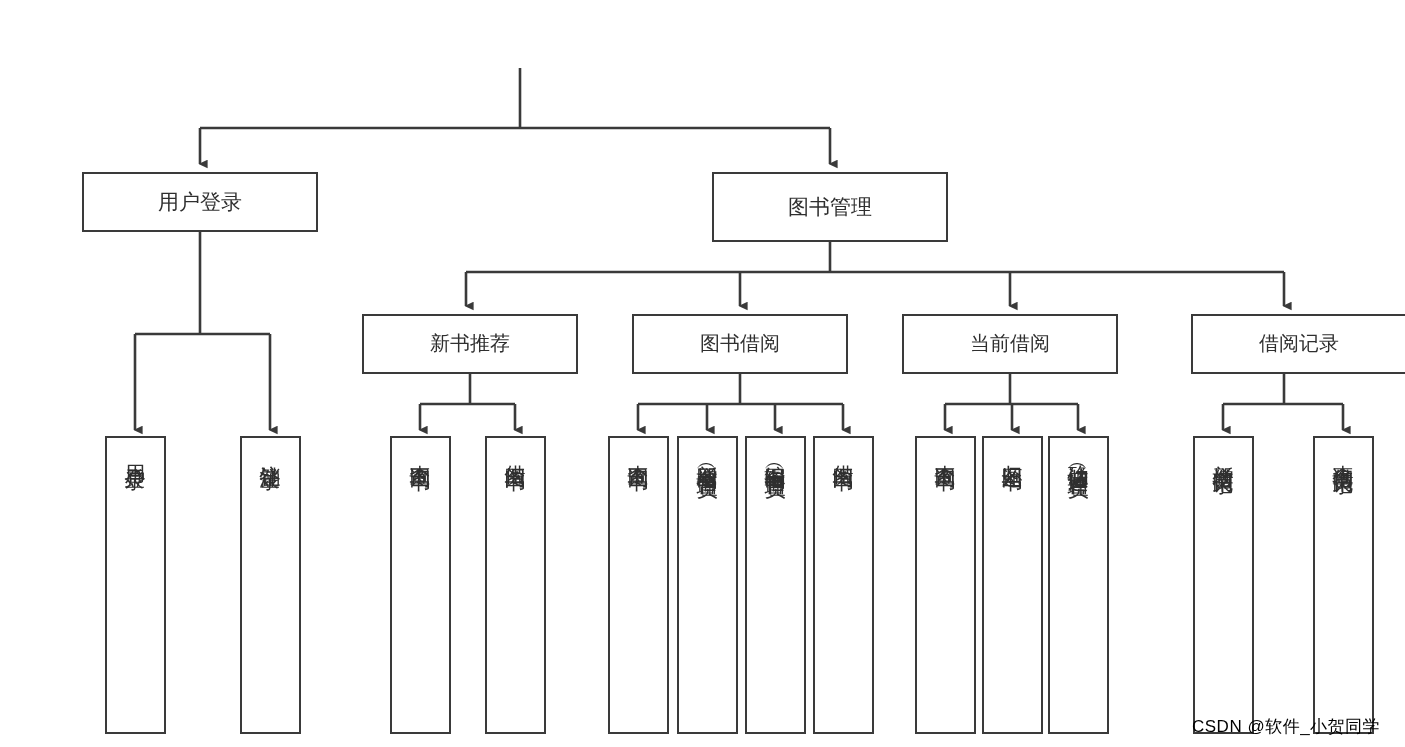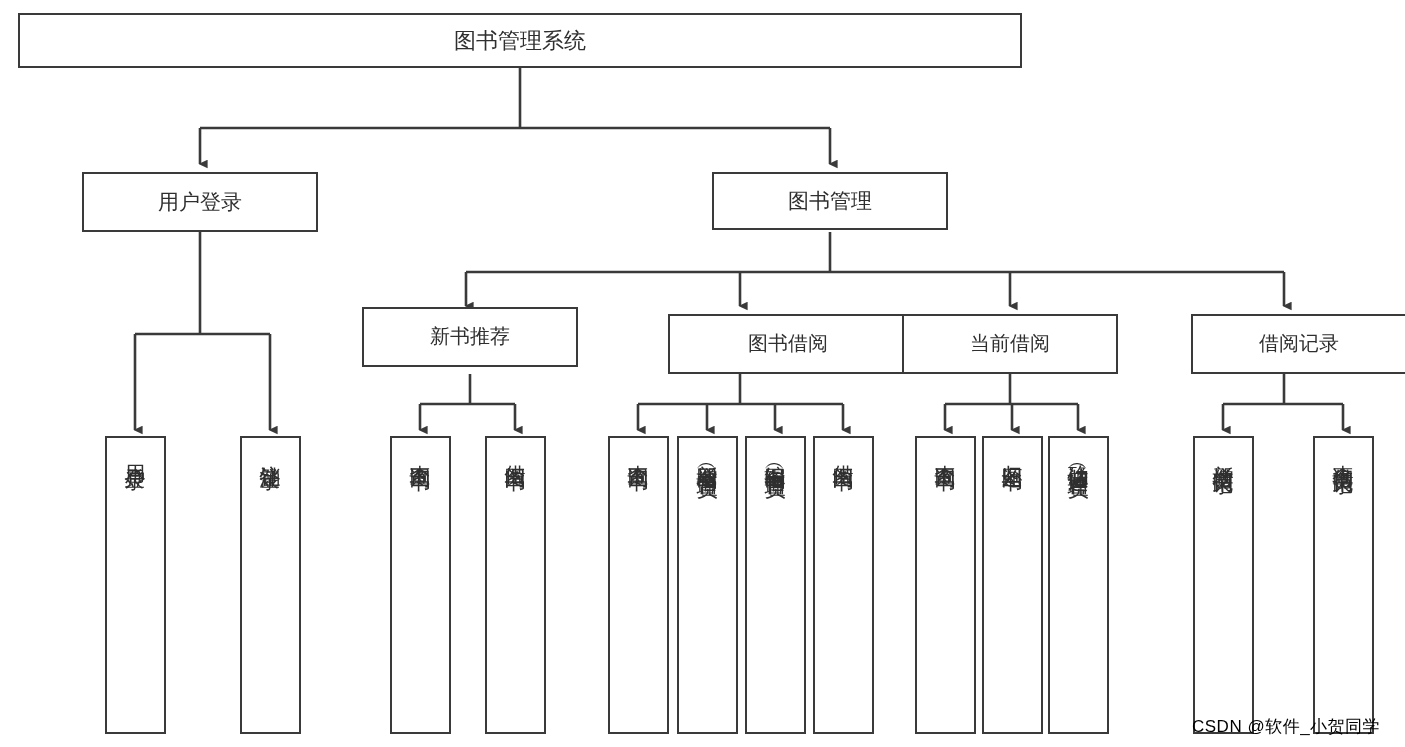--- a/index.html
+++ b/index.html
@@ -111,35 +111,32 @@
       <path d="M1012,404 L1012,430" marker-end="url(#arrowhead)"></path>
       <path d="M1078,404 L1078,430" marker-end="url(#arrowhead)"></path>
 
       <path d="M1284,374 L1284,404"></path>
       <path d="M1223,404 L1343,404"></path>
       <path d="M1223,404 L1223,430" marker-end="url(#arrowhead)"></path>
       <path d="M1343,404 L1343,430" marker-end="url(#arrowhead)"></path>
     </g>
   </svg>
 
-  <div class="node root" style="left:18px;top:13px;width:1004px;height:55px;">
-    <span>图书管理系统</span>
-  </div>
 
   <div class="node lvl2" style="left:82px;top:172px;width:236px;height:60px;">
     <span>用户登录</span>
   </div>
-  <div class="node lvl2" style="left:712px;top:172px;width:236px;height:58px;text-align:center;">
+  <div class="node lvl2" style="left:712px;top:172px;width:236px;height:70px;text-align:center;">
     <span>图书管理</span>
   </div>
 
-  <div class="node lvl3" style="left:362px;top:307px;width:216px;height:60px;">
+  <div class="node lvl3" style="left:362px;top:314px;width:216px;height:60px;">
     <span>新书推荐</span>
   </div>
-  <div class="node lvl3" style="left:668px;top:314px;width:240px;height:60px;">
+  <div class="node lvl3" style="left:632px;top:314px;width:216px;height:60px;">
     <span>图书借阅</span>
   </div>
   <div class="node lvl3" style="left:902px;top:314px;width:216px;height:60px;text-align:right;">
     <span>当前借阅</span>
   </div>
   <div class="node lvl3" style="left:1172px;top:314px;width:216px;height:60px;margin-left:19px;">
     <span>借阅记录</span>
   </div>
 
   <div class="node leaf" style="left:105px;top:436px;width:61px;height:298px;">

